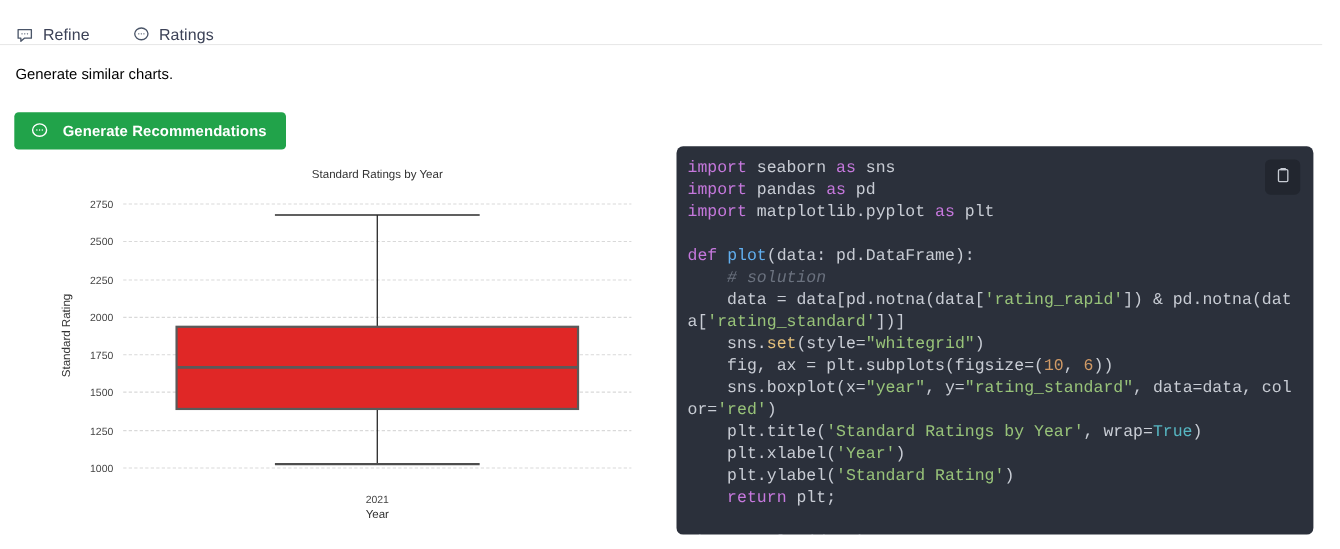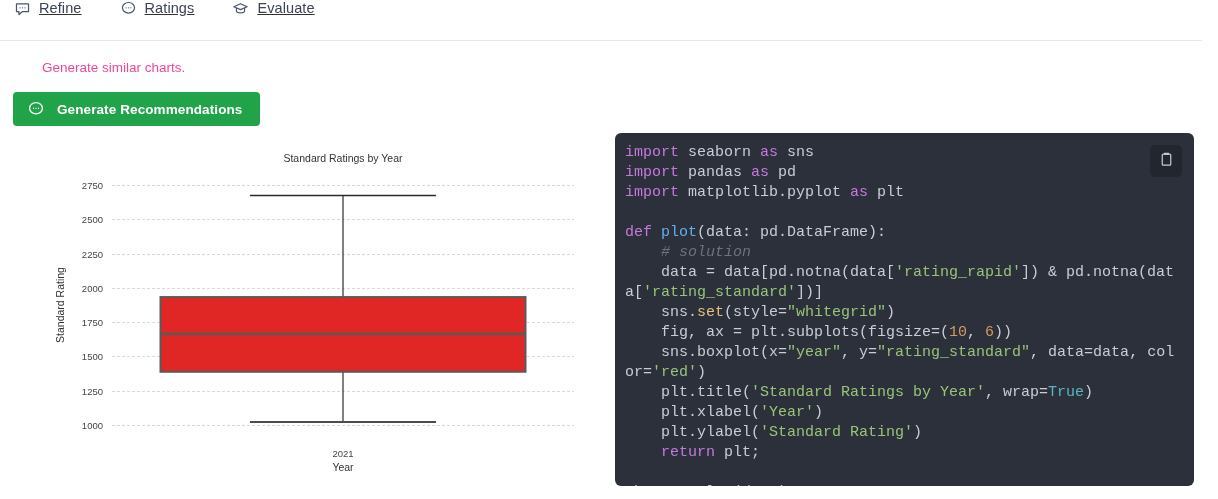--- a/index.html
+++ b/index.html
@@ -23,29 +23,28 @@
     top: 0;
     width: 1202px;
     height: 41px;
     border-bottom: 1px solid #e8e8e8;
     display: flex;
     align-items: center;
     box-sizing: border-box;
   }
   .tab {
     display: flex;
-    align-items: flex-start;
+    align-items: flex-end;
     gap: 8px;
     height: 40px;
     padding: 0 14px;
     margin-right: 10px;
     cursor: pointer;
     position: relative;
     box-sizing: border-box;
-    text-decoration: underline;
   }
   .tab-label {
     font-size: 14.5px;
     color: #3c4257;
     letter-spacing: .1px;
     white-space: nowrap;
   }
   .tab.active .tab-label {
     color: #169b51;
     font-weight: bold;
@@ -66,27 +65,26 @@
     flex: 0 0 auto;
   }
   .tab-icon svg { display: block; }
 
   
   .lead {
     position: absolute;
     left: 14px;
     top: 60px;
     font-size: 13.5px;
-    color: #ec4899;
-    margin-left: 28px;
+    color: #000000;
   }
   .gen-btn {
     position: absolute;
     left: 13px;
-    top: 92px;
+    top: 102px;
     height: 34px;
     padding: 0 18px 0 14px;
     display: flex;
     align-items: center;
     gap: 12px;
     background: #21a34a;
     border: none;
     border-radius: 4px;
     color: #ffffff;
     font-size: 13.5px;
@@ -178,29 +176,20 @@
       <svg viewBox="0 0 24 24" width="17" height="17" fill="none" stroke="#4a5568" stroke-width="1.7">
         <ellipse cx="12" cy="11" rx="8.5" ry="7.5"></ellipse>
         <circle cx="8.7" cy="11" r=".9" fill="#4a5568" stroke="none"></circle>
         <circle cx="12" cy="11" r=".9" fill="#4a5568" stroke="none"></circle>
         <circle cx="15.3" cy="11" r=".9" fill="#4a5568" stroke="none"></circle>
       </svg>
     </span>
     <span class="tab-label">Ratings</span>
   </div>
 
-  <div class="tab">
-    <span class="tab-icon">
-      <svg viewBox="0 0 24 24" width="17" height="17" fill="none" stroke="#4a5568" stroke-width="1.6">
-        <path d="M12 5.2 2.6 9.4 12 13.6l9.4-4.2z" stroke-linejoin="round"></path>
-        <path d="M6.2 11.2v4.1c0 1.6 2.6 2.9 5.8 2.9s5.8-1.3 5.8-2.9v-4.1" stroke-linejoin="round"></path>
-      </svg>
-    </span>
-    <span class="tab-label">Evaluate</span>
-  </div>
 
 
 </div>
 
 <div class="lead">Generate similar charts.</div>
 
 <button class="gen-btn">
   <span class="tab-icon">
     <svg viewBox="0 0 24 24" width="18" height="18" fill="none" stroke="#ffffff" stroke-width="1.7">
       <ellipse cx="12" cy="11" rx="8.5" ry="7.5"></ellipse>

